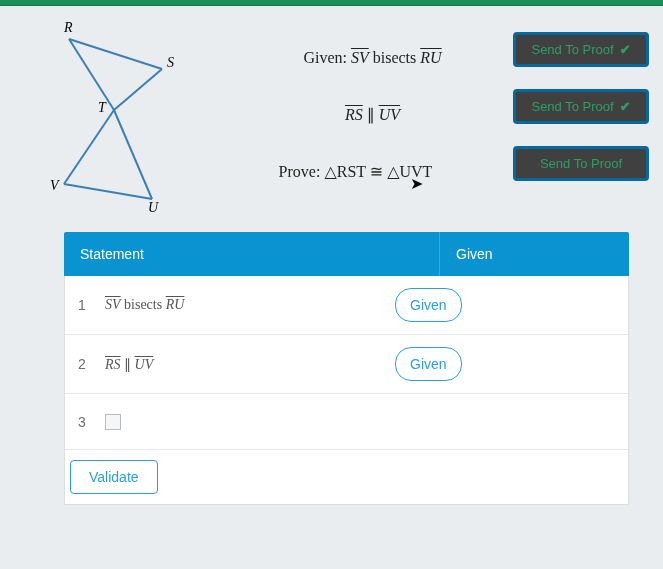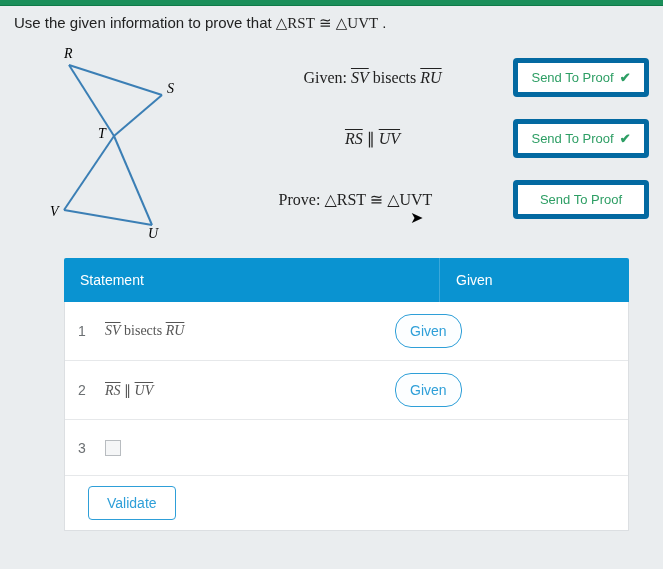--- a/index.html
+++ b/index.html
@@ -33,34 +33,34 @@
   .figure-box {
     width: 200px;
     flex: none;
   }
   .given-box {
     flex: 1;
     padding-top: 18px;
   }
   .given-row {
     display: flex;
-    align-items: center;
+    align-items: flex-end;
     margin-bottom: 22px;
   }
   .given-text {
     flex: 1;
     font-size: 16px;
     font-family: "Times New Roman", serif;
     text-align: center;
     color: #222;
   }
   .send-btn {
-    border: 5px solid #0369a1;
+    border: 3px solid #0369a1;
     color: #2d9e64;
-    background: #ffffff;
+    background: #404040;
     padding: 7px 10px;
     border-radius: 4px;
     font-size: 13px;
     cursor: pointer;
     display: flex;
     align-items: center;
     gap: 6px;
     min-width: 136px;
     justify-content: center;
   }
@@ -128,21 +128,21 @@
   }
   .empty-box {
     display: inline-block;
     width: 16px;
     height: 16px;
     border: 1px solid #b8bcc0;
     background: #f5f6f7;
     vertical-align: middle;
   }
   .validate-row {
-    padding: 10px 23px;
+    padding: 10px 5px;
   }
   .validate-btn {
     border: 1px solid #2e9fd8;
     color: #2e9fd8;
     background: #fff;
     padding: 8px 18px;
     border-radius: 4px;
     font-size: 14px;
     cursor: pointer;
   }
@@ -158,27 +158,20 @@
     font-size: 14px;
   }
 </style>
 </head>
 <body>
 
 <div class="top-bar"></div>
 
 <div class="container">
 
-  <p class="prompt">
-    <span>Use the given information to prove that </span>
-    <span class="tri">△<span>RST</span></span>
-    <span> ≅ </span>
-    <span class="tri">△<span>UVT</span></span>
-    <span>.</span>
-  </p>
 
   <div class="upper">
     <div class="figure-box">
       <svg width="200" height="200" viewBox="0 0 200 200">
         <g stroke="#3b7fb5" stroke-width="2" fill="none">
           <line x1="55" y1="25" x2="148" y2="55"></line>
           <line x1="55" y1="25" x2="100" y2="96"></line>
           <line x1="148" y1="55" x2="100" y2="96"></line>
           <line x1="100" y1="96" x2="50" y2="170"></line>
           <line x1="100" y1="96" x2="138" y2="185"></line>

